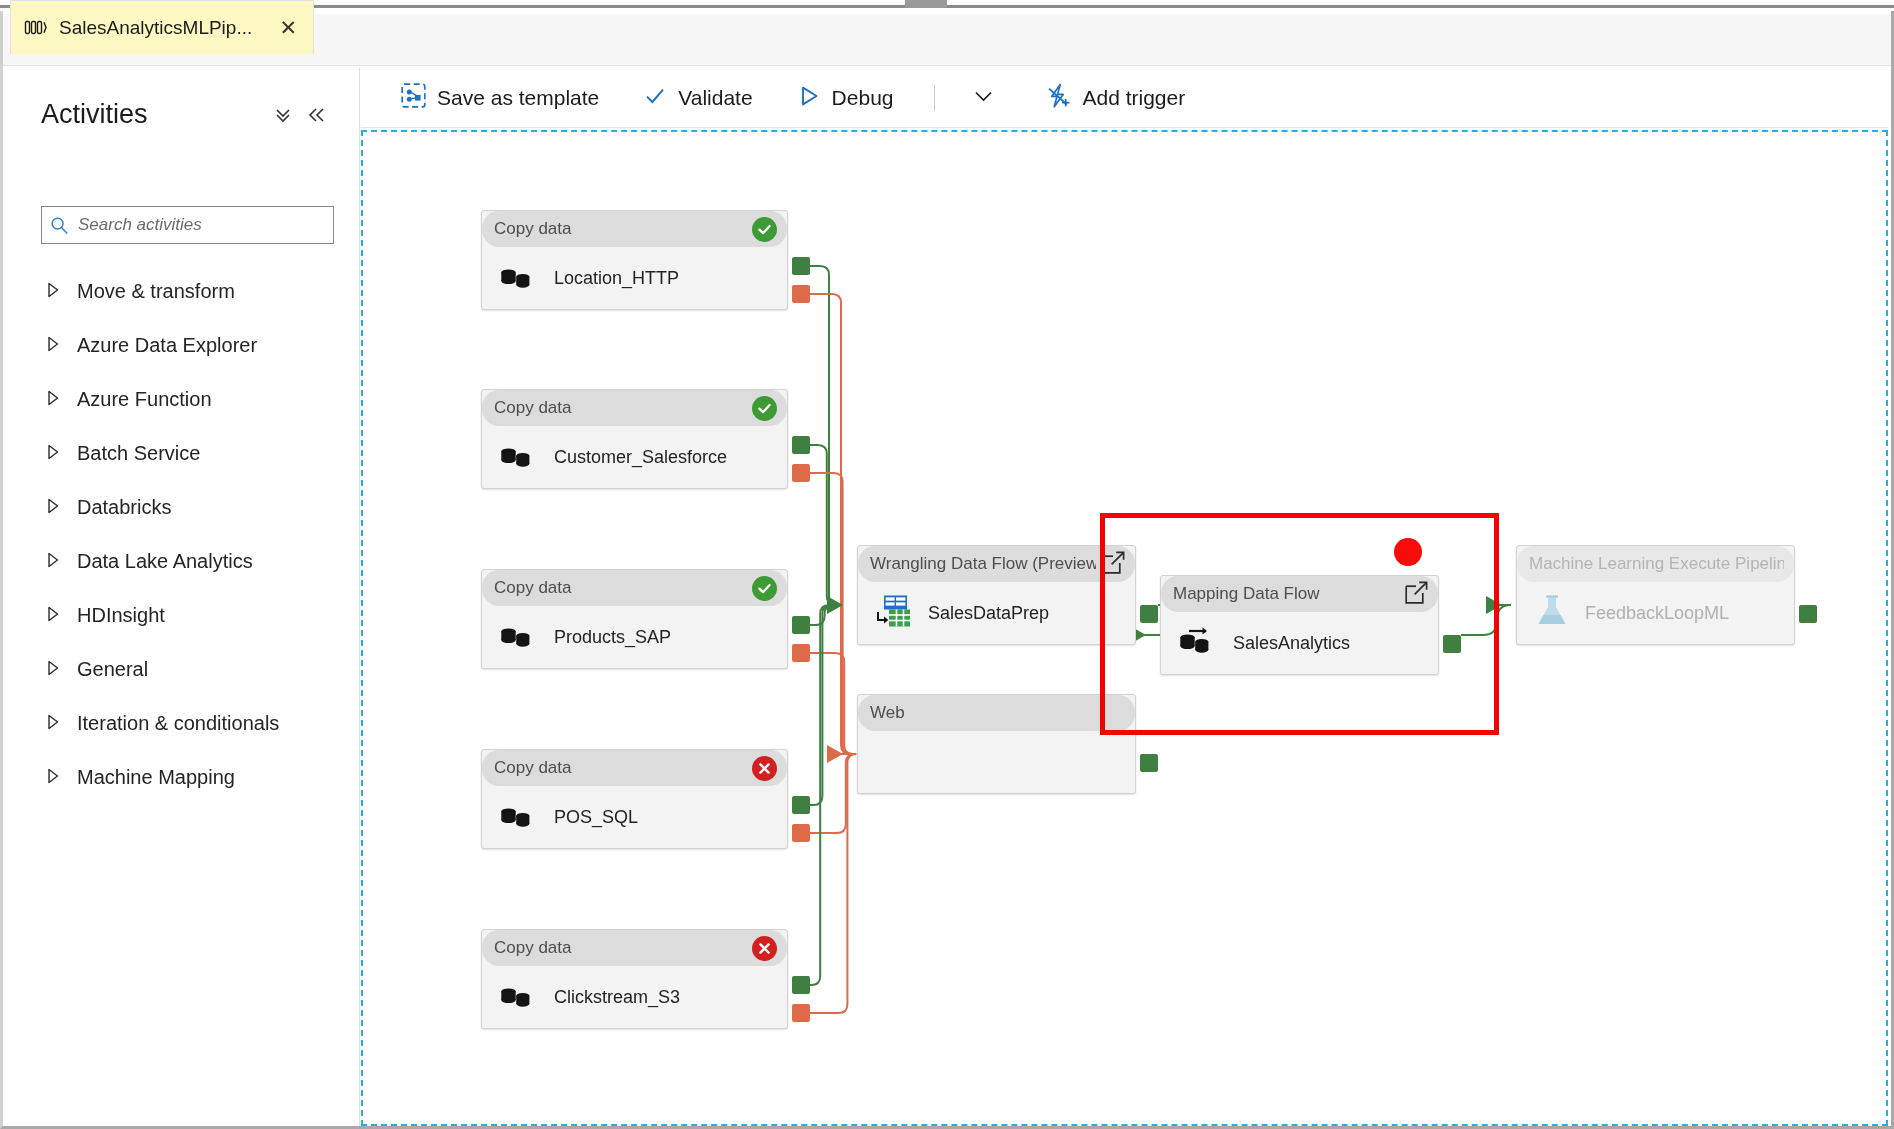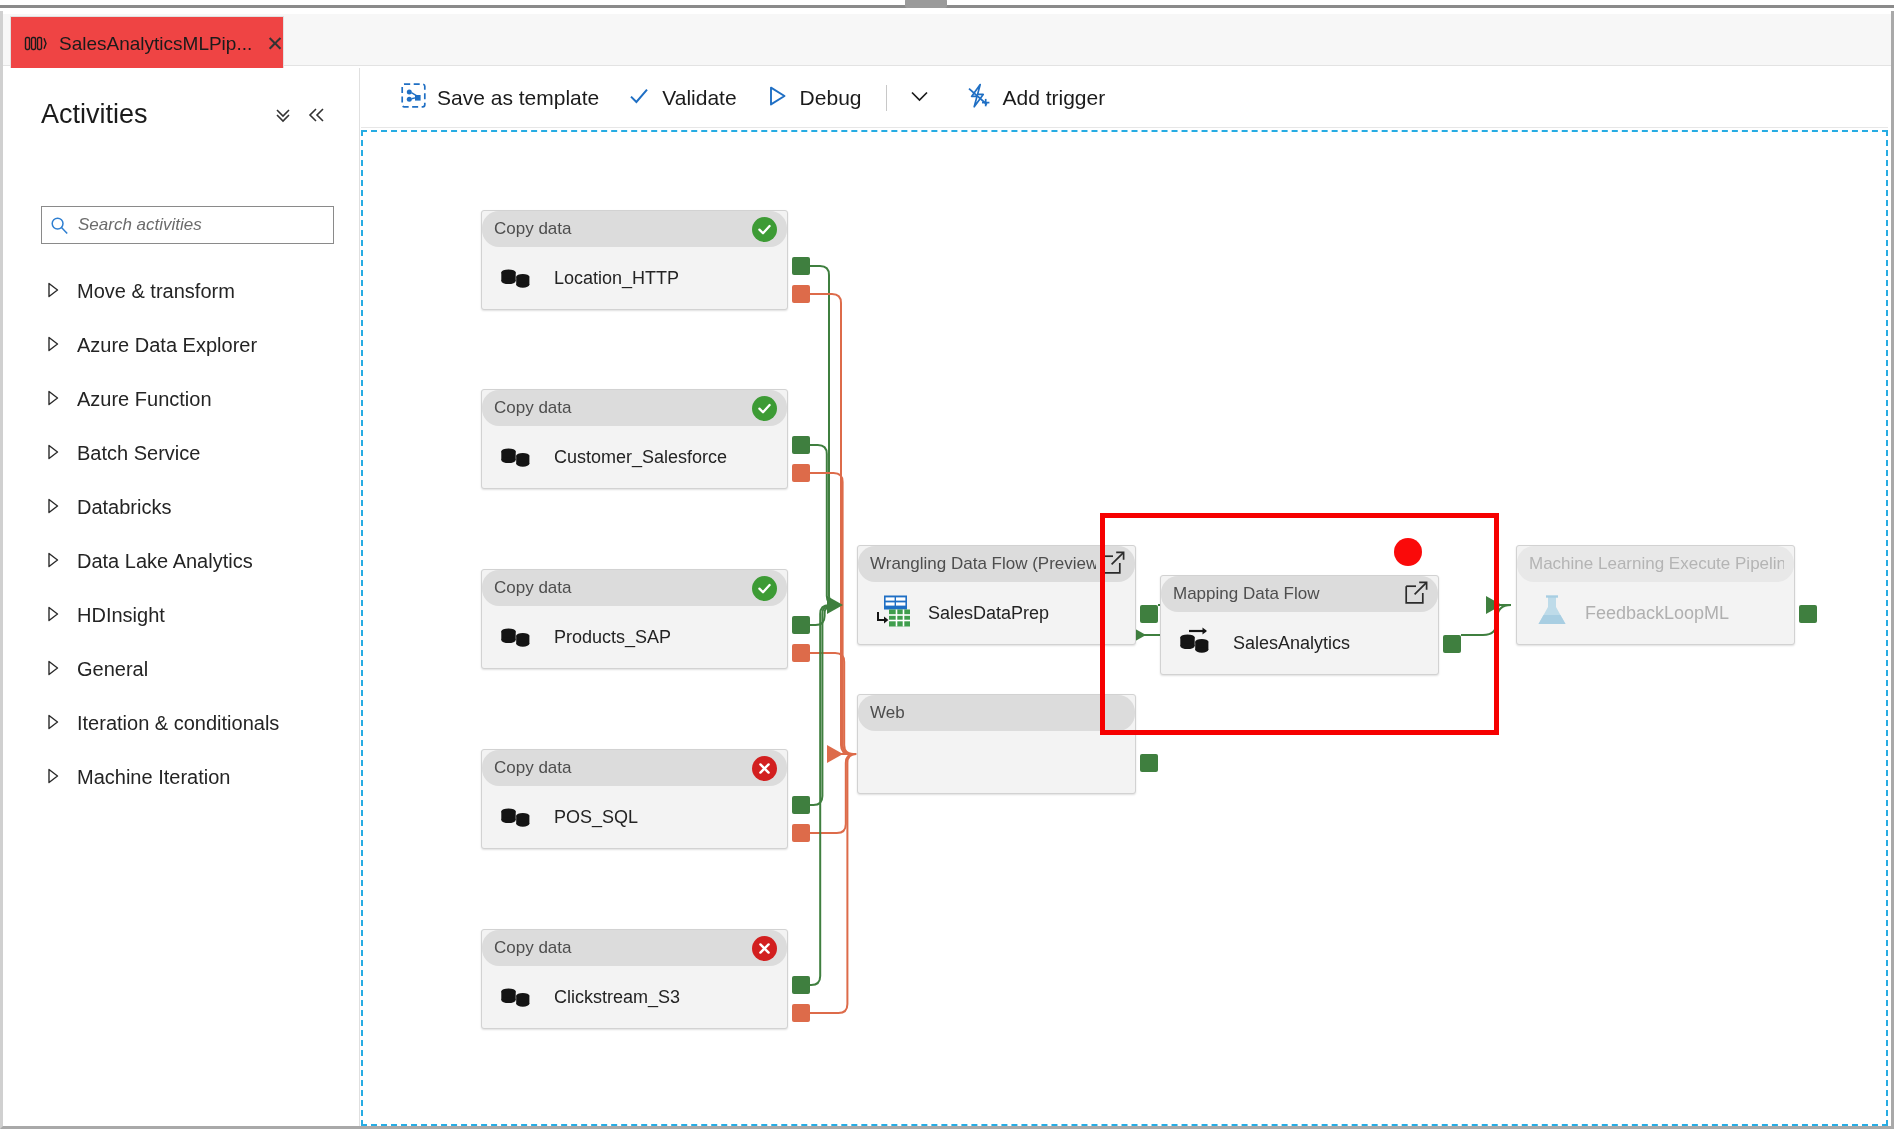--- a/index.html
+++ b/index.html
@@ -47,23 +47,23 @@
   .tabstrip {
     position: absolute;
     left: 3px; top: 14px;
     width: 1888px; height: 52px;
     background: #f7f7f7;
     border-bottom: 1px solid #e3e3e3;
     box-sizing: border-box;
   }
   .tab-active {
     position: absolute;
-    left: 10px; top: 16px;
-    width: 274px; height: 54px;
-    background: #ef4444;
+    left: 10px; top: 0;
+    width: 304px; height: 54px;
+    background: #fef9c3;
     border: 1px solid #e1e1e1;
     border-bottom: none;
     box-sizing: border-box;
     display: flex;
     align-items: center;
     gap: 12px;
     padding: 0 14px;
   }
   .tab-icon {
     width: 22px; height: 15px;
@@ -173,21 +173,21 @@
   .toolbar {
     position: absolute;
     left: 361px; top: 68px;
     width: 1527px; height: 60px;
     background: #ffffff;
     border-bottom: 1px solid #e7e7e7;
     box-sizing: border-box;
     display: flex;
     align-items: center;
     padding-left: 26px;
-    gap: 0;
+    gap: 16px;
   }
   .tb-btn {
     display: flex;
     align-items: center;
     gap: 11px;
     padding: 6px 14px;
     cursor: pointer;
     border-radius: 2px;
     white-space: nowrap;
   }
@@ -408,21 +408,21 @@
         <div class="act-item">
           <span class="act-caret"><svg width="13" height="16" viewBox="0 0 13 16">
               <path d="M2 1.5 L10.5 8 L2 14.5 Z" fill="none" stroke="#2b2b2b" stroke-width="1.4" stroke-linejoin="round"></path>
             </svg></span>
           <span class="act-label">Iteration &amp; conditionals</span>
         </div>
         <div class="act-item">
           <span class="act-caret"><svg width="13" height="16" viewBox="0 0 13 16">
               <path d="M2 1.5 L10.5 8 L2 14.5 Z" fill="none" stroke="#2b2b2b" stroke-width="1.4" stroke-linejoin="round"></path>
             </svg></span>
-          <span class="act-label">Machine Iteration</span>
+          <span class="act-label">Machine Mapping</span>
         </div>
       </div>
   </div>
 
   <div class="toolbar">
     <div class="tb-btn">
       <span>
         <svg width="25" height="25" viewBox="0 0 25 25">
           <rect x="1.2" y="1.2" width="22.6" height="22.6" rx="2" fill="none" stroke="#1f6fc4" stroke-width="1.7" stroke-dasharray="6 3.5"></rect>
           <circle cx="8.3" cy="9" r="2.5" fill="#1f6fc4"></circle>

